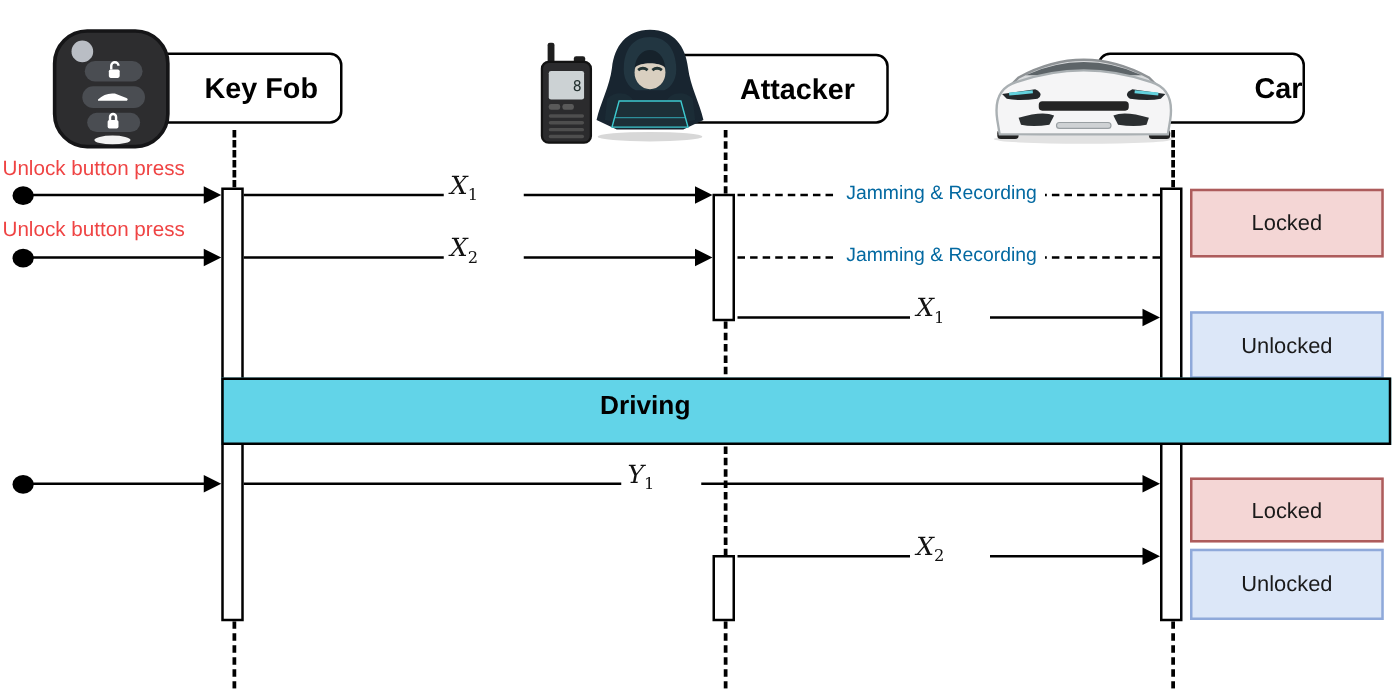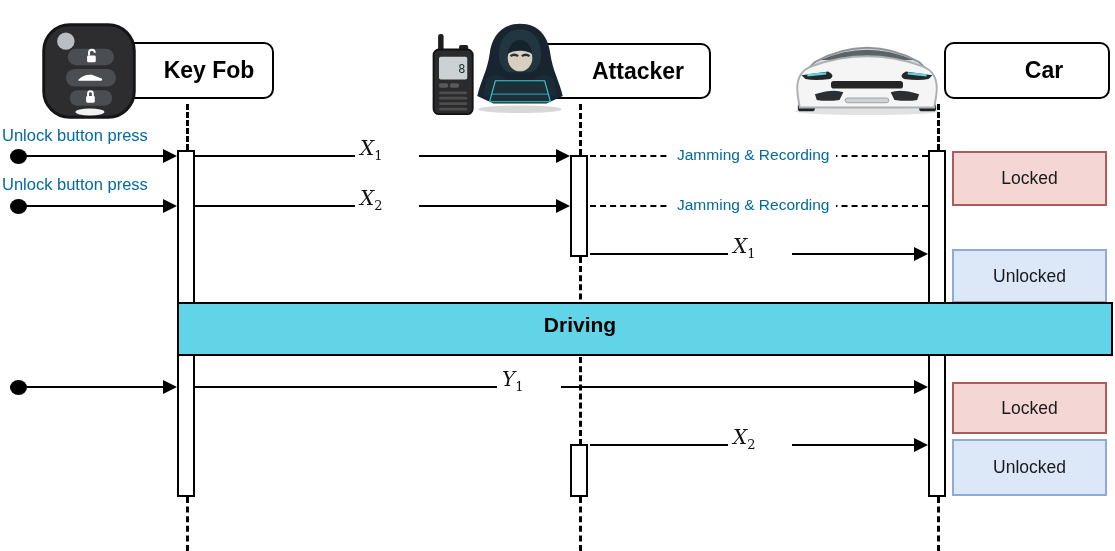--- a/index.html
+++ b/index.html
@@ -14,21 +14,21 @@
               box-sizing:border-box;z-index:2;}
 
   
   .line{position:absolute;height:0;border-top:2px solid #000;z-index:3;}
   .dashline{position:absolute;height:0;border-top:2.5px dashed #000;z-index:3;}
   .arrowhead{position:absolute;width:0;height:0;border-left:14px solid #000;
              border-top:7px solid transparent;border-bottom:7px solid transparent;z-index:4;}
   .dot{position:absolute;width:17px;height:15px;background:#000;border-radius:50%;z-index:4;}
 
   
-  .press-label{position:absolute;font-size:16.5px;color:#0369a1;z-index:4;white-space:nowrap;}
+  .press-label{position:absolute;font-size:16.5px;color:#ef4444;z-index:4;white-space:nowrap;}
   .sig{position:absolute;z-index:5;background:#fff;padding:0 5px;text-align:left;
        font-family:"DejaVu Serif",serif;font-size:20px;color:#111;white-space:nowrap;}
   .sig i{font-style:italic;}
   .sig sub{font-size:13px;font-style:normal;}
   .jam-label{position:absolute;z-index:5;background:#fff;padding:0 7px;font-size:15.5px;
              color:#0369a1;white-space:nowrap;}
 
   
   .actor-box{position:absolute;background:#fff;border:2.5px solid #000;border-radius:10px;
              display:flex;align-items:center;justify-content:center;z-index:4;
@@ -38,21 +38,21 @@
   
   .state{position:absolute;left:952px;width:155px;display:flex;align-items:center;
          justify-content:center;font-size:17.5px;color:#1a1a1a;z-index:4;
          box-sizing:border-box;}
   .state.locked{background:#f4d6d5;border:2px solid #ad5c5c;}
   .state.unlocked{background:#dce7f8;border:2px solid #8fa9da;}
 
   
   .driving-band{position:absolute;left:177px;top:302px;width:936px;height:54px;
                 background:#62d4e8;border:2px solid #000;box-sizing:border-box;z-index:6;}
-  .driving-label{position:absolute;left:480px;top:313px;width:200px;text-align:center;
+  .driving-label{position:absolute;left:480px;top:313px;width:200px;text-align:left;
                  font-weight:bold;font-size:21px;color:#000;z-index:7;}
 </style>
 </head>
 <body>
 
 <div id="canvas">
 
   <div class="lifeline" style="left:186px;top:104px;height:46px;"></div>
   <div class="lifeline" style="left:186px;top:497px;height:54px;"></div>
   <div class="lifeline" style="left:579px;top:104px;height:51px;"></div>
@@ -121,21 +121,21 @@
 
   <div class="driving-band"></div>
   <div class="driving-label">Driving</div>
 
   <div class="actor-box" style="left:116px;top:42px;width:158px;height:57px;padding-left:28px;">
     <span>Key Fob</span>
   </div>
   <div class="actor-box" style="left:535px;top:43px;width:176px;height:56px;padding-left:30px;">
     <span>Attacker</span>
   </div>
-  <div class="actor-box" style="left:944px;top:42px;width:166px;height:57px;padding-left:34px;">
+  <div class="actor-box" style="left:878px;top:42px;width:166px;height:57px;padding-left:34px;justify-content:flex-end;">
     <span>Car</span>
   </div>
 
   <svg class="actor-img" style="left:36px;top:22px;" width="106" height="98" viewBox="0 0 110 100">
     <rect x="8" y="2" width="94" height="96" rx="27" fill="#2d2d2f" stroke="#151517" stroke-width="3"></rect>
     <circle cx="31" cy="19" r="9" fill="#b9bdc4"></circle>
     <g>
       <rect x="33" y="27" width="48" height="17" rx="8.5" fill="#4a4d52"></rect>
       <rect x="53" y="34" width="9" height="7" rx="1.5" fill="#fff"></rect>
       <path d="M55 34 v-3 a3 3 0 0 1 6 0" fill="none" stroke="#fff" stroke-width="2"></path>

